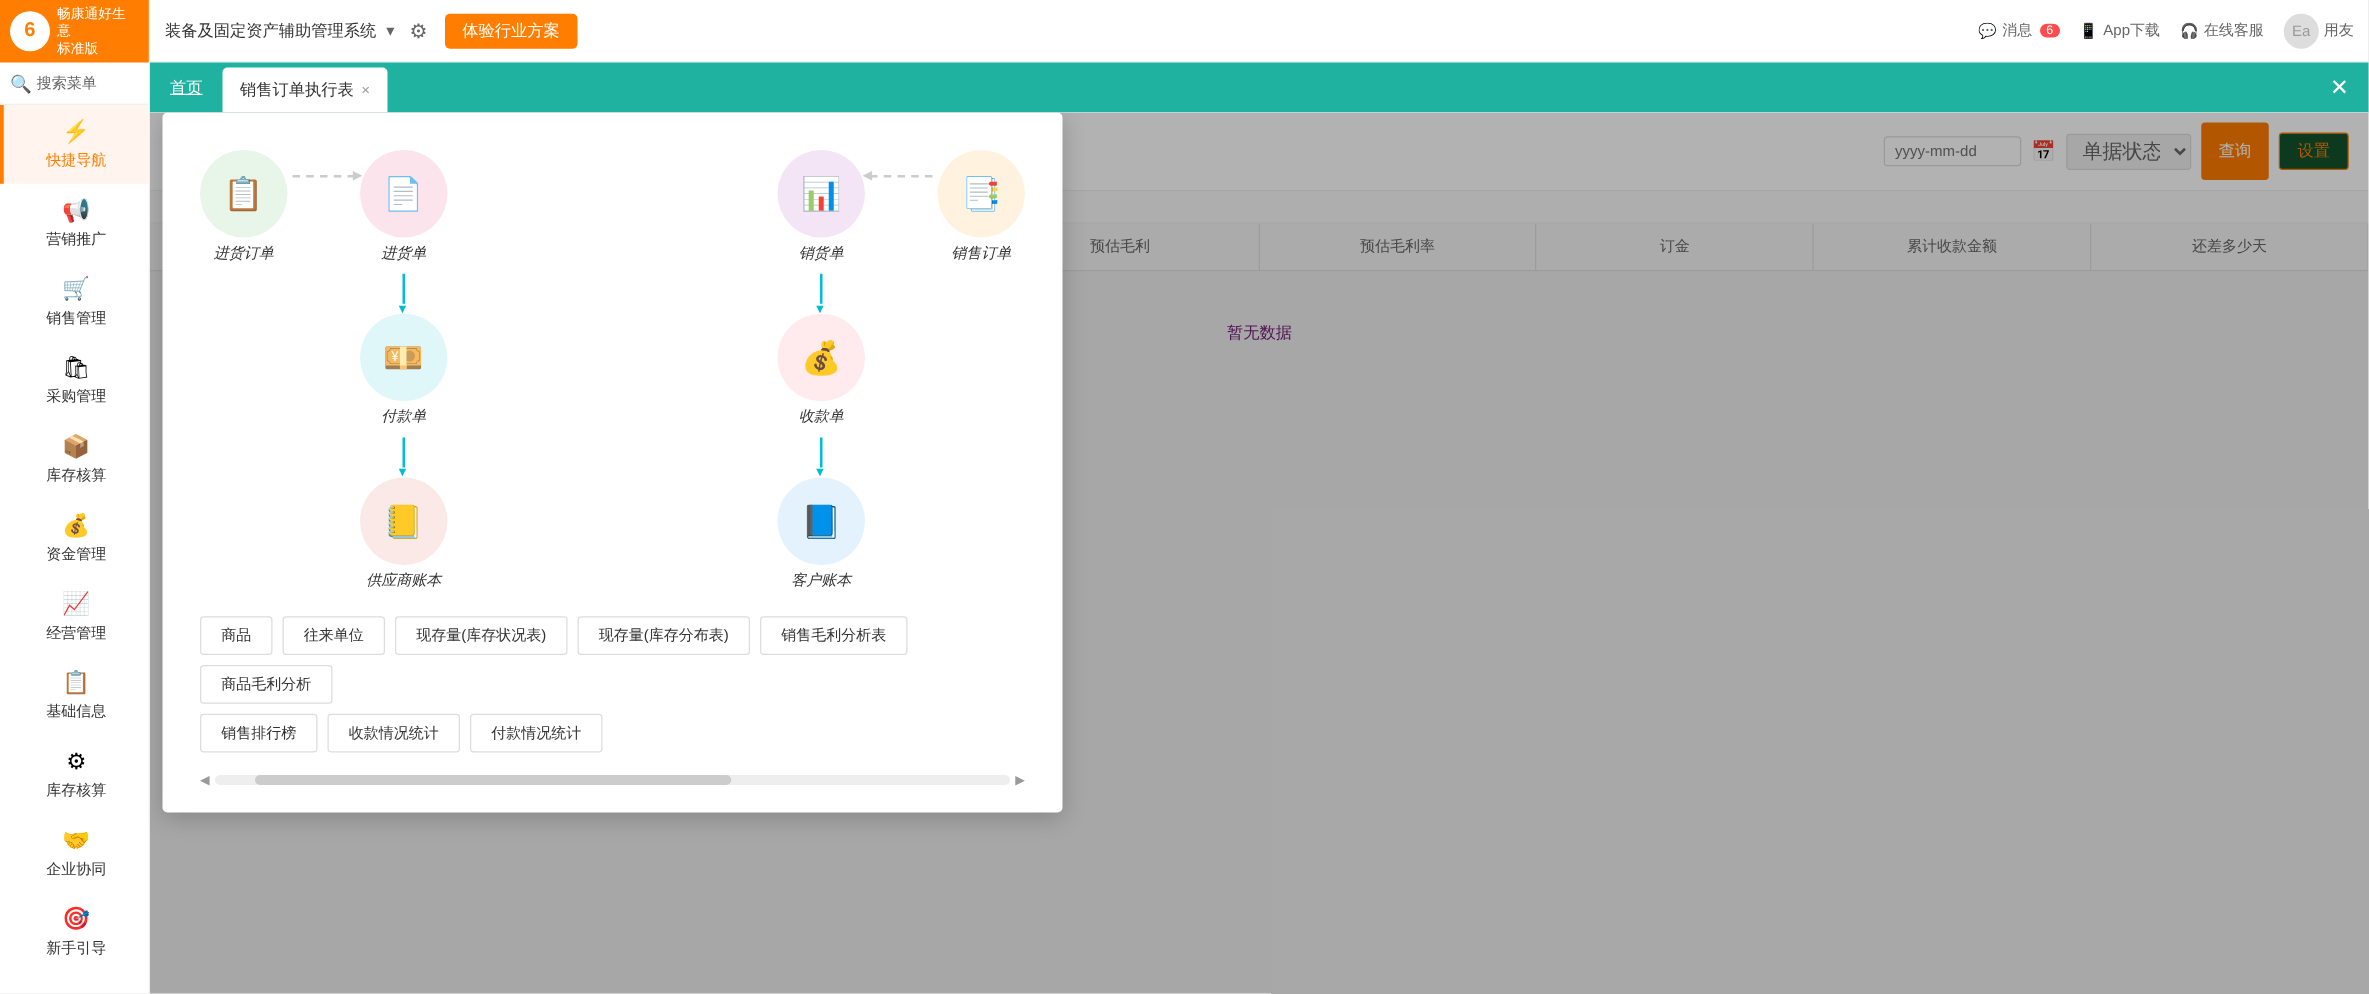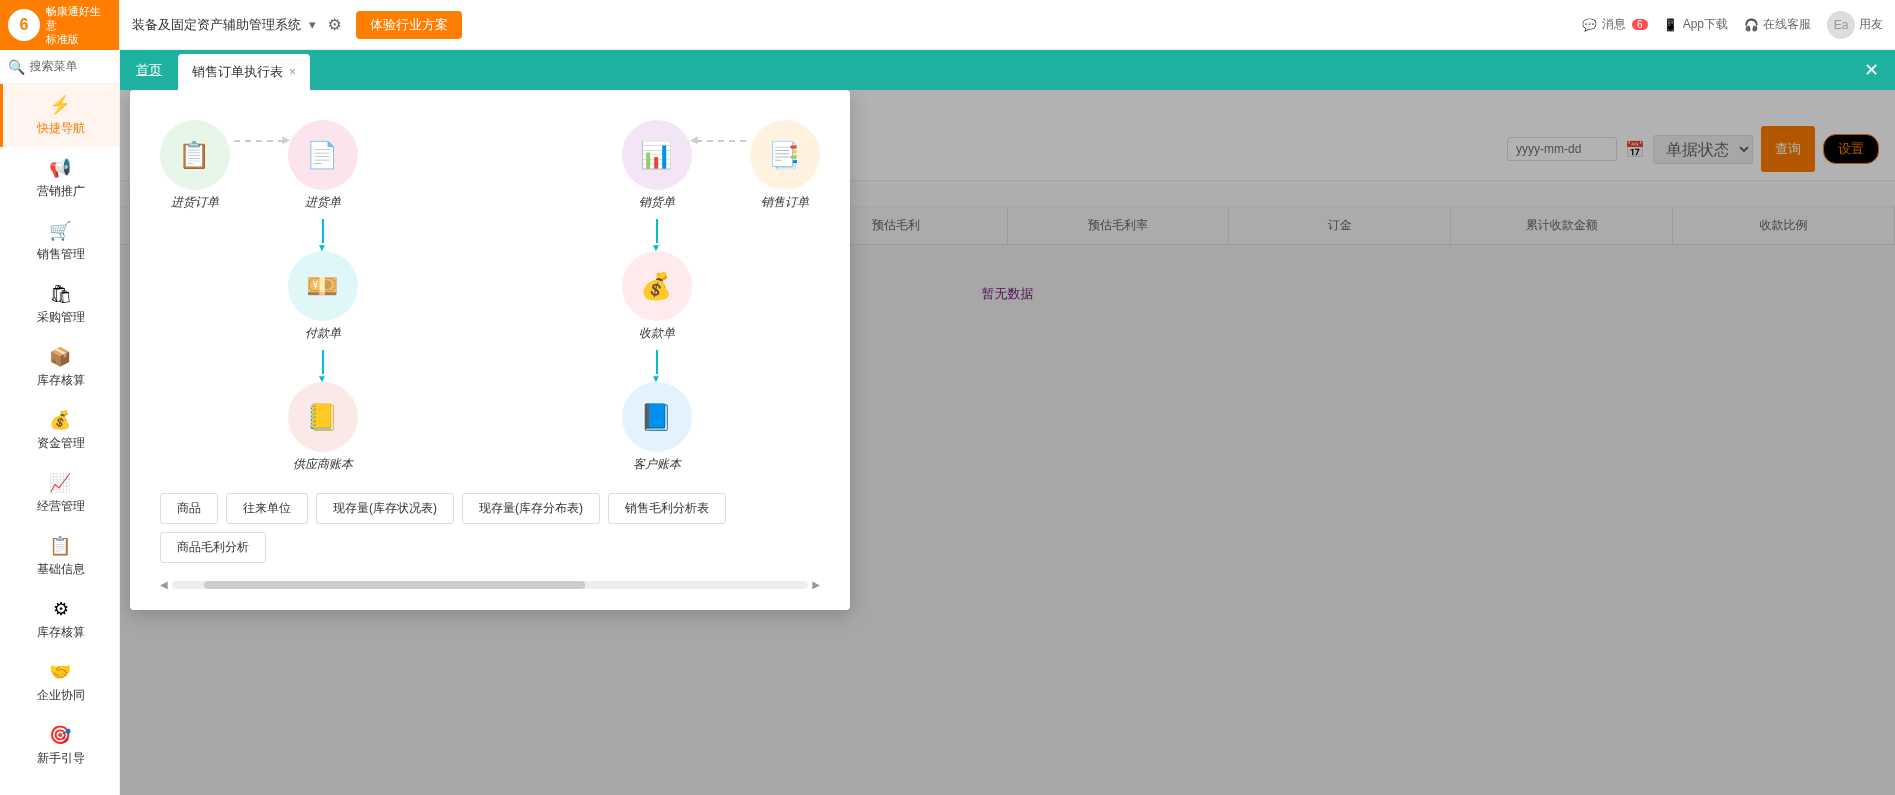--- a/index.html
+++ b/index.html
@@ -124,22 +124,22 @@
       align-items: center;
       gap: 12px;
       border-bottom: 1px solid #eee;
     }
     .toolbar-btn { display: flex; align-items: center; gap: 4px; font-size: 12px; color: #666; cursor: pointer; }
     .query-btn {
       background: #ff7d00; color: #fff; border: none;
       border-radius: 3px; padding: 14px 14px; font-size: 13px; cursor: pointer;
     }
     .set-btn {
-      background: #000000; color: #ff7d00; border: 1px solid #ff7d00;
-      border-radius: 13px; padding: 5px 14px; font-size: 13px; cursor: pointer;
+      background: #14532d; color: #ff7d00; border: 1px solid #ff7d00;
+      border-radius: 3px; padding: 5px 14px; font-size: 13px; cursor: pointer;
     }
     .date-input {
       border: 1px solid #ddd; border-radius: 3px;
       padding: 4px 8px; font-size: 12px; color: #bbb; width: 110px;
     }
     .status-select {
       border: 1px solid #ddd; border-radius: 3px;
       padding: 4px 8px; font-size: 16px; color: #666; width: 100px;
     }
 
@@ -355,21 +355,21 @@
       <div class="toolbar-btn">
         <span>📤</span>
         <span>导出</span>
         <span>▾</span>
       </div>
       <div class="separator"></div>
       <div class="toolbar-btn">
         <span>🔄</span>
         <span>刷新</span>
       </div>
-      <div style="margin-left:auto; display:flex; align-items:center; gap:8px;margin-top:28px;">
+      <div style="margin-left:auto; display:flex; align-items:center; gap:8px;">
         <input class="date-input" type="text" placeholder="yyyy-mm-dd" style="">
         <span style="font-size:16px;color:#aaa;cursor:pointer;">📅</span>
         <select class="status-select">
           <option>单据状态</option>
         </select>
         <button class="query-btn">查询</button>
         <button class="set-btn">设置</button>
       </div>
     </div>
 
@@ -378,21 +378,21 @@
     </div>
 
     <div class="table-header">
       <div class="th">品</div>
       <div class="th">商品</div>
       <div class="th">金额</div>
       <div class="th">预估毛利</div>
       <div class="th">预估毛利率</div>
       <div class="th">订金</div>
       <div class="th">累计收款金额</div>
-      <div class="th">收款比例</div>
+      <div class="th">还差多少天</div>
     </div>
 
     <div class="no-data">暂无数据</div>
 
     <div class="modal-overlay">
       <div class="modal">
 
         <div style="display:flex; align-items:flex-start; gap:0; margin-bottom:8px;">
 
           <div style="display:flex;flex-direction:column;align-items:center;">
@@ -522,20 +522,25 @@
 
         <div class="common-functions">
           <div class="common-btns">
             <button class="common-btn">商品</button>
             <button class="common-btn">往来单位</button>
             <button class="common-btn">现存量(库存状况表)</button>
             <button class="common-btn">现存量(库存分布表)</button>
             <button class="common-btn">销售毛利分析表</button>
             <button class="common-btn">商品毛利分析</button>
           </div>
+          <div class="common-btns">
+            <button class="common-btn">销售排行榜</button>
+            <button class="common-btn">收款情况统计</button>
+            <button class="common-btn">付款情况统计</button>
+          </div>
         </div>
 
         <div class="modal-scrollbar">
           <span class="scrollbar-arrow">◀</span>
           <div class="scrollbar-track">
             <div class="scrollbar-thumb"></div>
           </div>
           <span class="scrollbar-arrow">▶</span>
         </div>
 

